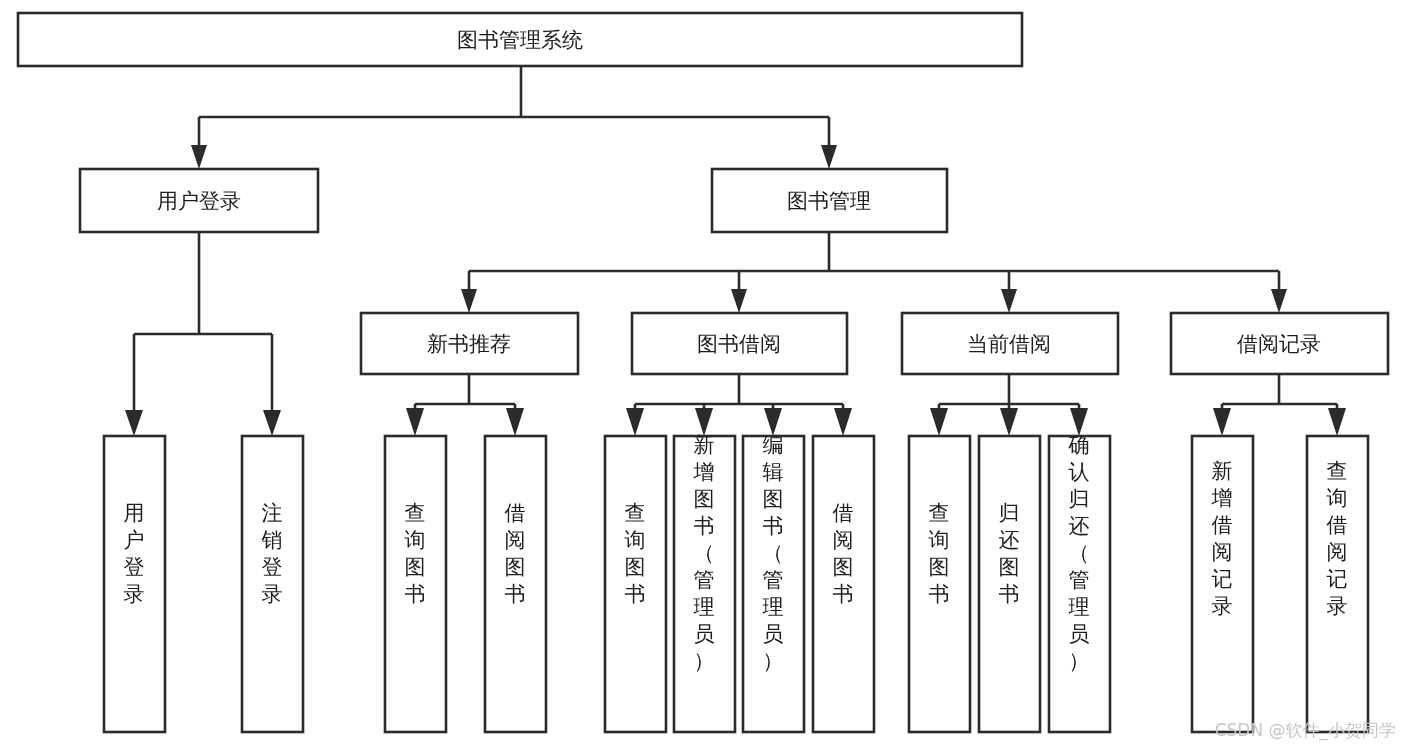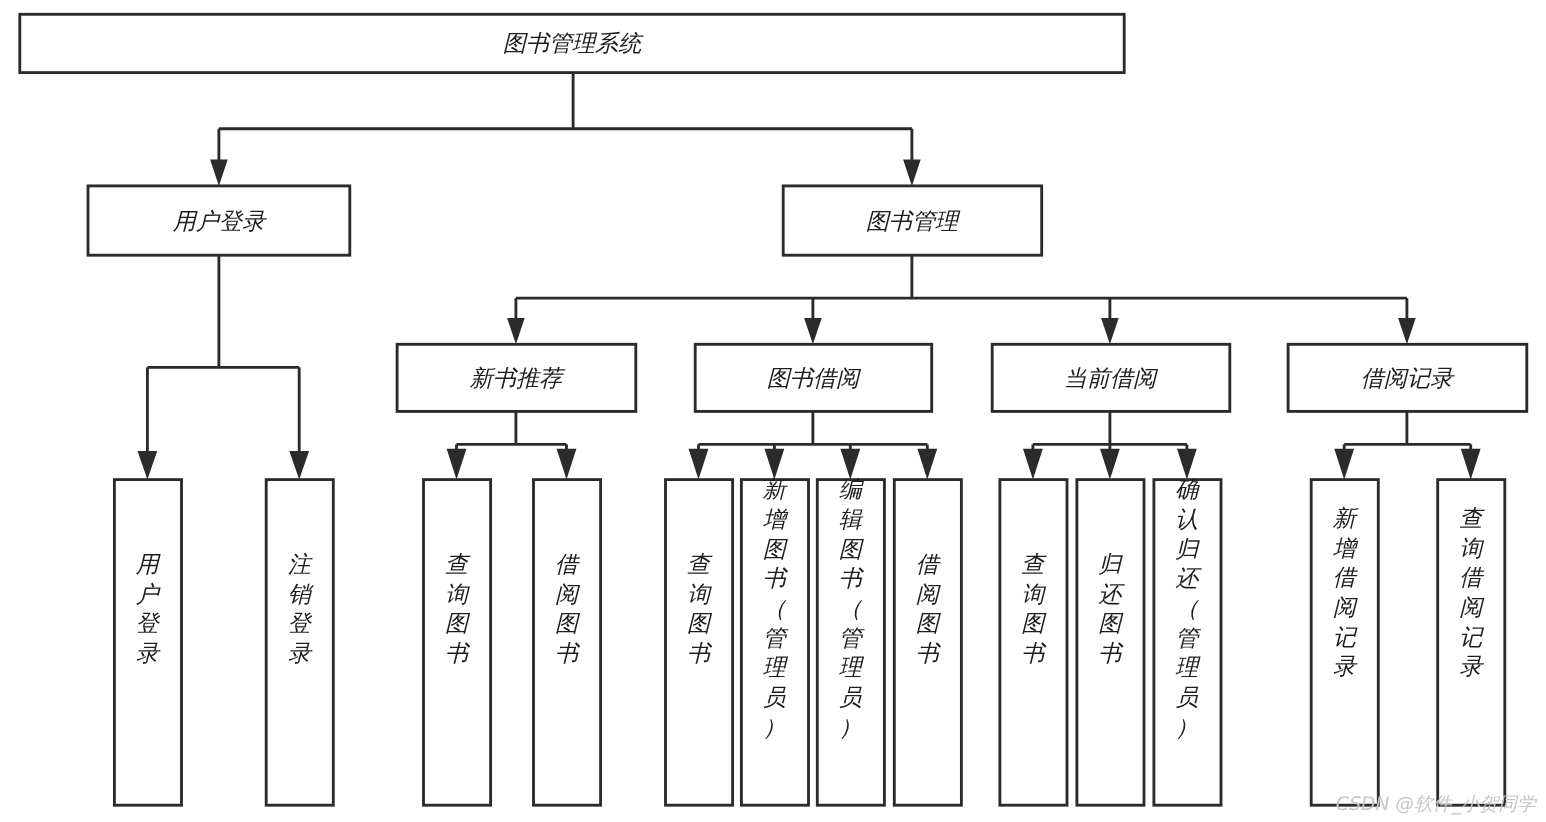--- a/index.html
+++ b/index.html
@@ -12,21 +12,20 @@
     width: 1405px;
     height: 747px;
     overflow: hidden;
     font-family: "DejaVu Sans", "Liberation Sans", sans-serif;
   }
   #diagram-root {
     position: relative;
     width: 1405px;
     height: 747px;
     background: #ffffff;
-    font-style: italic;
   }
   svg#flow-svg {
     position: absolute;
     left: 0;
     top: 0;
     width: 1405px;
     height: 747px;
     display: block;
   }
   .node-box {

